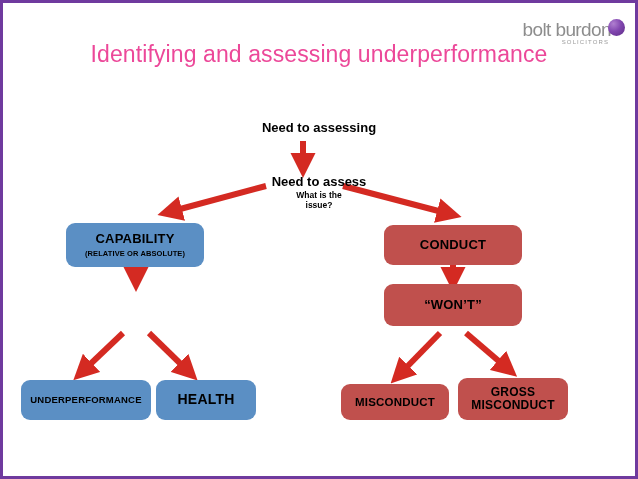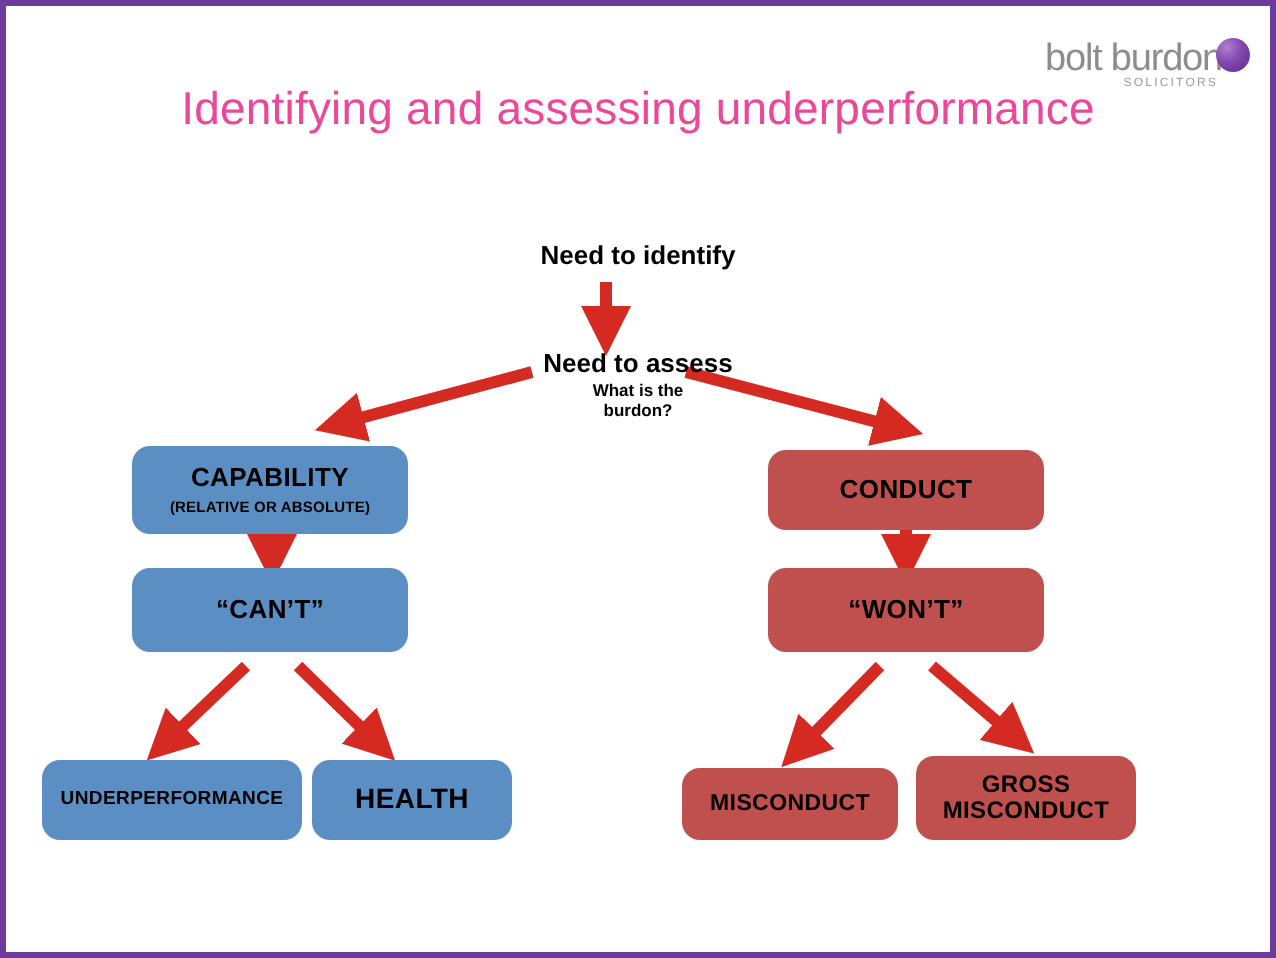--- a/index.html
+++ b/index.html
@@ -178,35 +178,32 @@
 
     <line x1="120" y1="330" x2="79" y2="369" stroke="#d42a22" stroke-width="6" marker-end="url(#ah)"></line>
 
     <line x1="146" y1="330" x2="186" y2="369" stroke="#d42a22" stroke-width="6" marker-end="url(#ah)"></line>
 
     <line x1="437" y1="330" x2="396" y2="372" stroke="#d42a22" stroke-width="6" marker-end="url(#ah)"></line>
 
     <line x1="463" y1="330" x2="505" y2="366" stroke="#d42a22" stroke-width="6" marker-end="url(#ah)"></line>
   </svg>
 
-  <div id="lbl-identify" class="flow-label">Need to identify</div>
+  <div id="lbl-identify" class="flow-label">Need to assessing</div>
   <div id="lbl-assess" class="flow-label">Need to assess</div>
   <div id="lbl-issue" class="flow-label">
     <div>What is the</div>
-    <div>burdon?</div>
+    <div>issue?</div>
   </div>
 
   <div id="node-capability" class="node blue">
     <div class="main">CAPABILITY</div>
     <div class="sub">(RELATIVE OR ABSOLUTE)</div>
   </div>
 
-  <div id="node-cant" class="node blue">
-    <div class="main">“CAN’T”</div>
-  </div>
 
   <div id="node-underperformance" class="node blue">
     <div class="main">UNDERPERFORMANCE</div>
   </div>
 
   <div id="node-health" class="node blue">
     <div class="main">HEALTH</div>
   </div>
 
   <div id="node-conduct" class="node red">

